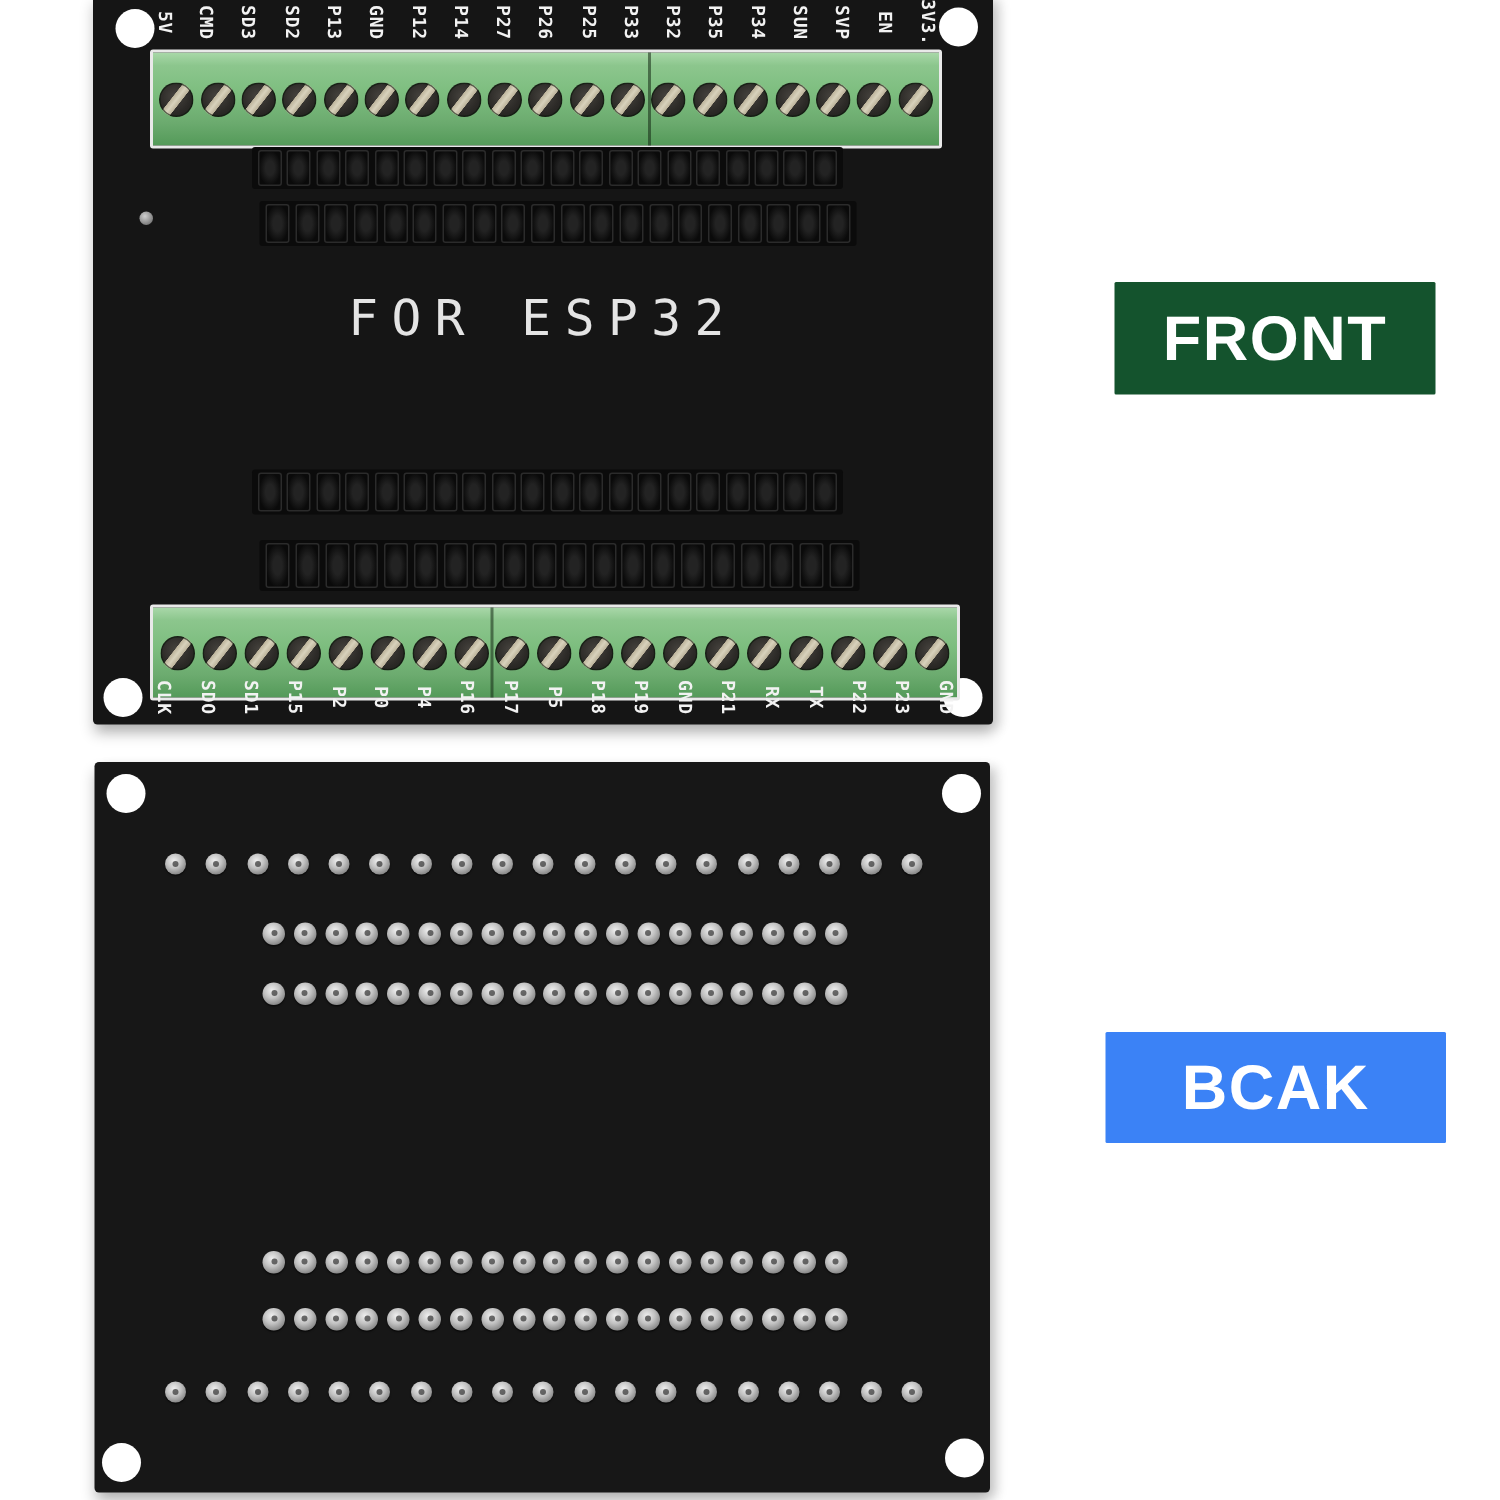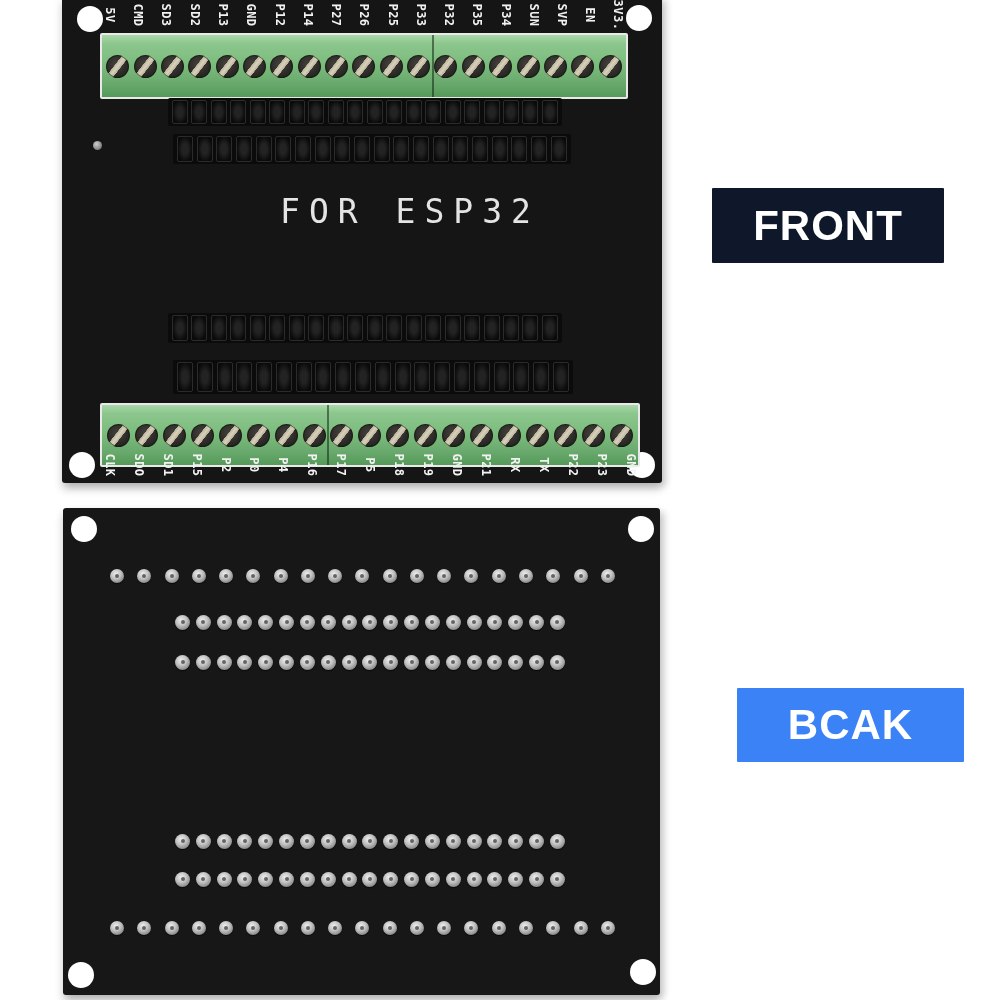--- a/index.html
+++ b/index.html
@@ -31,21 +31,21 @@
   .pin-slot span{display:inline-block;transform:rotate(90deg);white-space:nowrap;
                  color:#f2f2f2;font:bold 12px "DejaVu Sans Mono", monospace;letter-spacing:0.5px;}
 
   
   .hdr{position:absolute;display:flex;justify-content:space-between;align-items:stretch;
        background:#0b0b0b;border-radius:2px;padding:2px 3px;}
   .slot{flex:0 0 auto;width:14px;border:1px solid #2b2b2b;border-radius:2px;margin:0 1px;
         background:radial-gradient(ellipse at center, #232323 30%, #0a0a0a 75%);}
 
   
-  .silk{position:absolute;left:0;width:100%;text-align:center;color:#e4e4e4;padding-left:48px;}
+  .silk{position:absolute;left:0;width:100%;text-align:center;color:#e4e4e4;}
   .silk.t1{top:196px;font:400 33px "DejaVu Sans Mono", monospace;letter-spacing:9px;}
   .silk.t2{top:254px;font:400 22px "DejaVu Sans Mono", monospace;letter-spacing:5px;}
 
   .via{position:absolute;width:9px;height:9px;border-radius:50%;
        background:radial-gradient(circle at 40% 35%, #cfcfcf, #7f7f7f 70%, #4c4c4c);}
 
   
   .dotrow{position:absolute;display:flex;justify-content:space-between;align-items:center;}
   .sdot{flex:0 0 auto;border-radius:50%;
         background:radial-gradient(circle at 42% 35%, #efefef 0%, #c2c2c2 40%, #8d8d8d 72%, #595959 100%);
@@ -423,16 +423,16 @@
         <div class="sdot"></div>
         <div class="sdot"></div>
         <div class="sdot"></div>
         <div class="sdot"></div>
         <div class="sdot"></div>
         <div class="sdot"></div>
         <div class="sdot"></div>
       </div>
   </section>
 
-  <div class="tag" style="left:712px;top:188px;width:232px;height:75px;background:#0f172a;">FRONT</div>
+  <div class="tag" style="left:743px;top:188px;width:214px;height:75px;background:#14532d;">FRONT</div>
   <div class="tag" style="left:737px;top:688px;width:227px;height:74px;background:#3b82f6;">BCAK</div>
 
 </div>
 
 </body></html>

